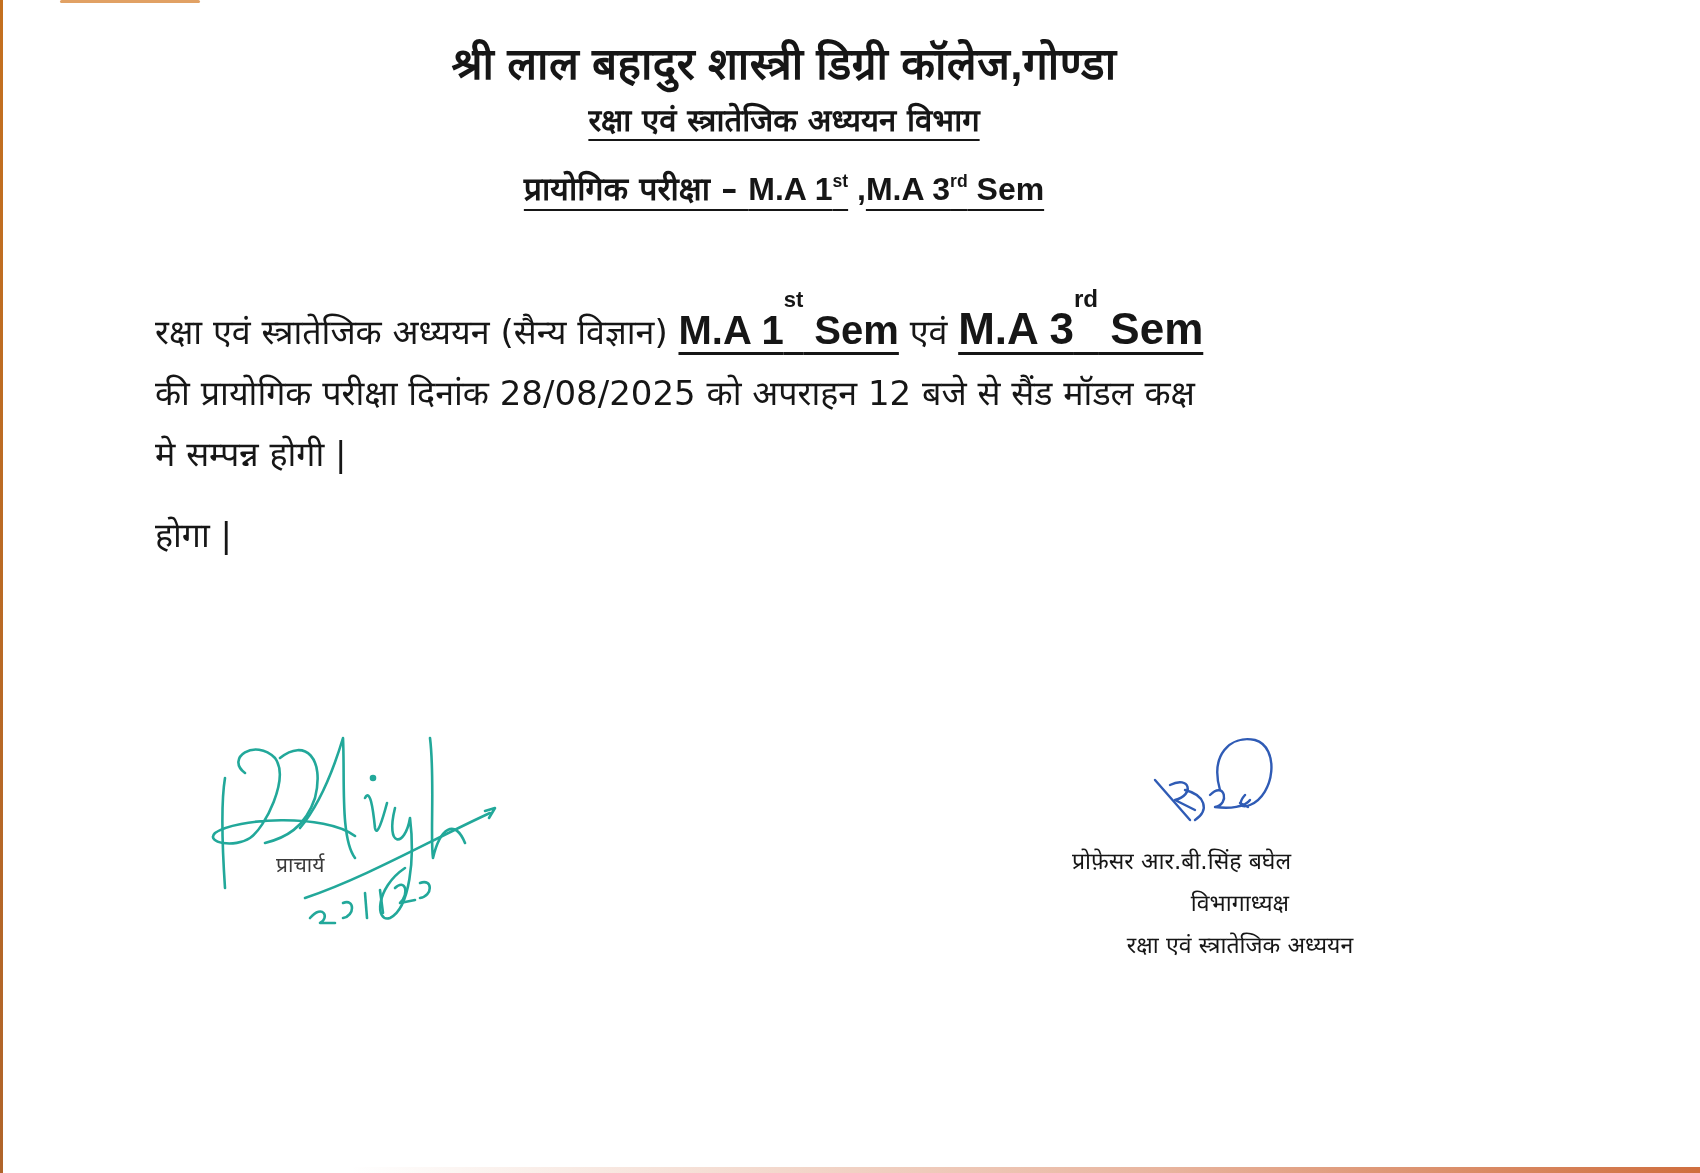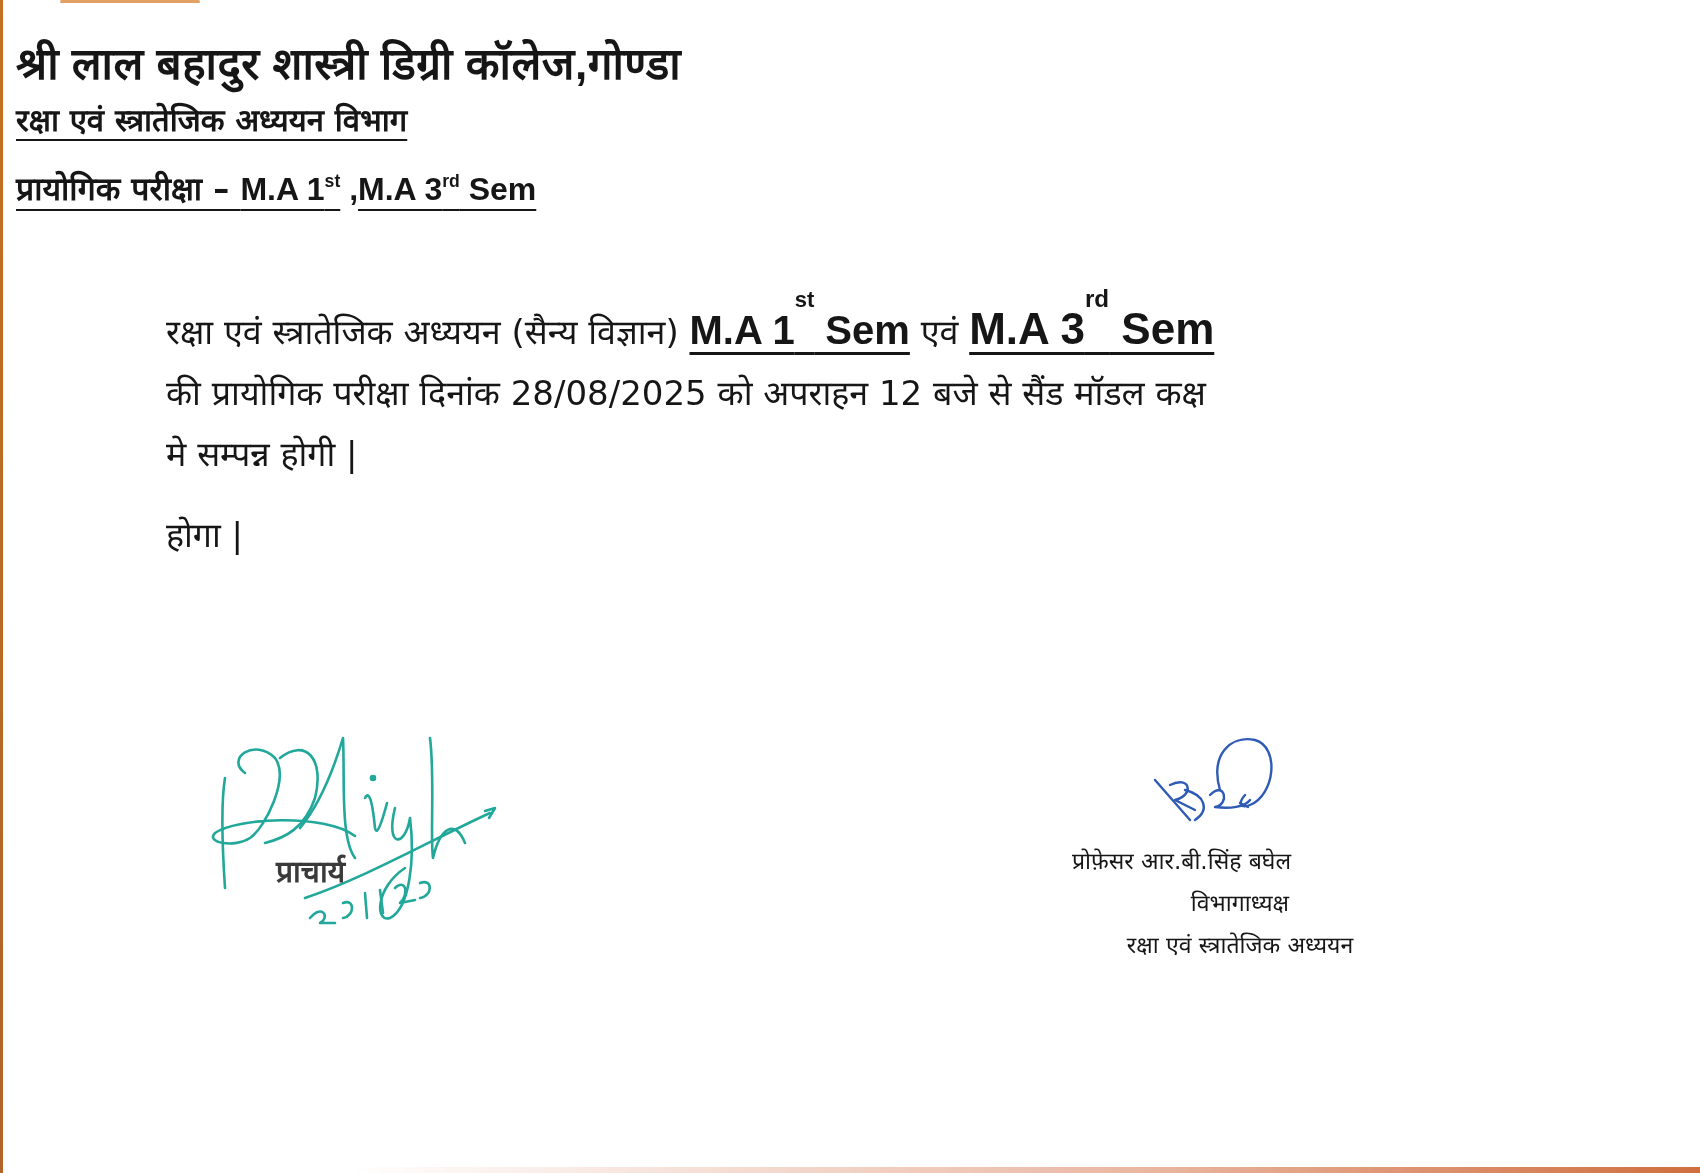--- a/index.html
+++ b/index.html
@@ -14,49 +14,49 @@
       background: linear-gradient(#c4701f, #b0642a);
     }
     .paper-edge-top {
       position: absolute; left: 60px; top: 0; width: 140px; height: 3px;
       background: #d98a3d; border-radius: 2px; opacity: .8;
     }
     .paper-edge-bottom {
       position: absolute; left: 350px; bottom: 0; width: 1350px; height: 6px;
       background: linear-gradient(90deg, rgba(220,150,110,0) 0%, rgba(214,120,80,.55) 60%, #cf6e3e 100%);
     }
-    .center { position: absolute; left: 16px; width: 1560px; }
+    .center { position: absolute; left: 4px; width: 1560px; text-align: center; }
     .college-title {
       top: 32px; font-size: 44px; font-weight: bold; letter-spacing: .5px;
       font-family: "Liberation Sans", "DejaVu Sans", sans-serif;
     }
     .dept-title {
       top: 98px; font-size: 31px; font-weight: bold;
     }
     .dept-title span { text-decoration: underline; text-underline-offset: 8px; text-decoration-thickness: 2px; }
     .exam-title {
       top: 166px; font-size: 32px; font-weight: bold;
     }
     .u { text-decoration: underline; text-underline-offset: 9px; text-decoration-thickness: 2px; }
     .latin { font-family: "Liberation Sans", sans-serif; }
     sup { font-size: 55%; vertical-align: 60%; }
 
     .body-block {
       position: absolute; left: 155px; width: 1310px;
-      font-size: 34px; line-height: 61px; margin-left: 11px;
+      font-size: 34px; line-height: 61px;
     }
     .para1 { top: 268px; }
     .para1 .big { font-family: "Liberation Sans", sans-serif; font-weight: bold; font-size: 40px; }
     .para1 .big.u { text-underline-offset: 8px; text-decoration-thickness: 3px; }
     .para2 { top: 505px; }
     .line { display: block; white-space: nowrap; }
 
     .sig-left { position: absolute; left: 205px; top: 718px; width: 345px; height: 230px; }
     .principal-label {
-      position: absolute; left: 276px; top: 850px; font-size: 30px; color: #3a3a3a; font-weight: bold;
+      position: absolute; left: 276px; top: 850px; font-size: 21px; color: #3a3a3a;
     }
     .sig-right { position: absolute; left: 1150px; top: 735px; width: 140px; height: 95px; }
     .hod-block {
       position: absolute; left: 1060px; top: 840px; width: 360px; text-align: center;
       font-size: 23px; line-height: 42px;
     }
     .hod-block .name { text-align: left; padding-left: 12px; }
     .hod-block .role { font-weight: normal; }
   </style>
 </head>

